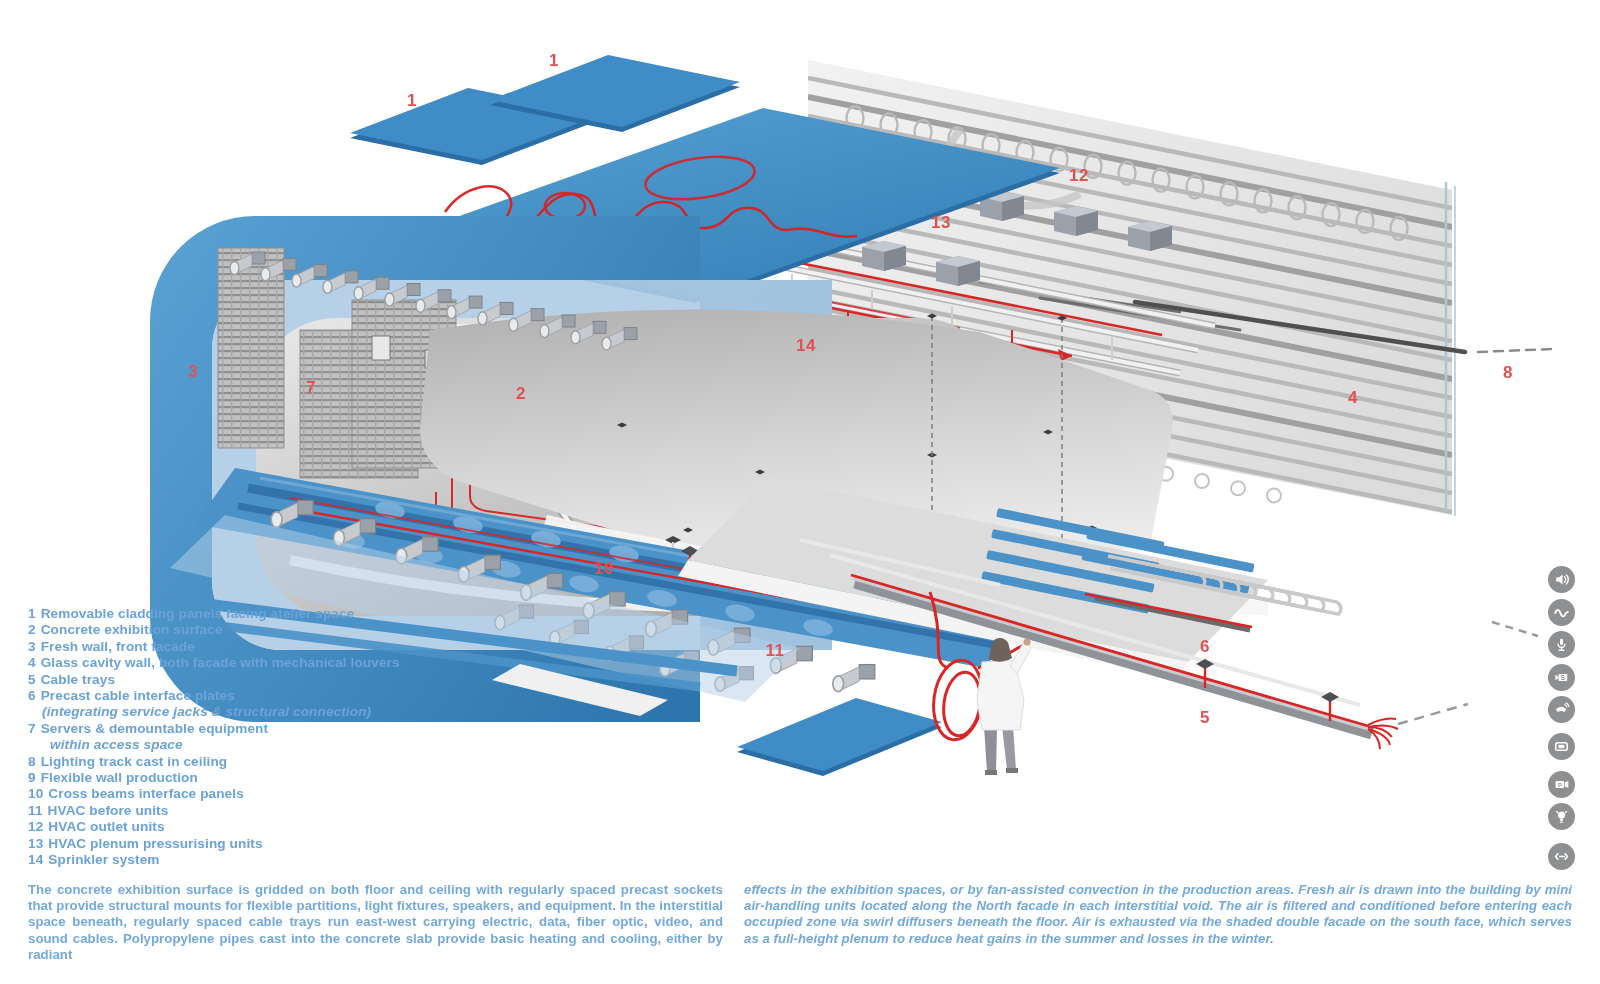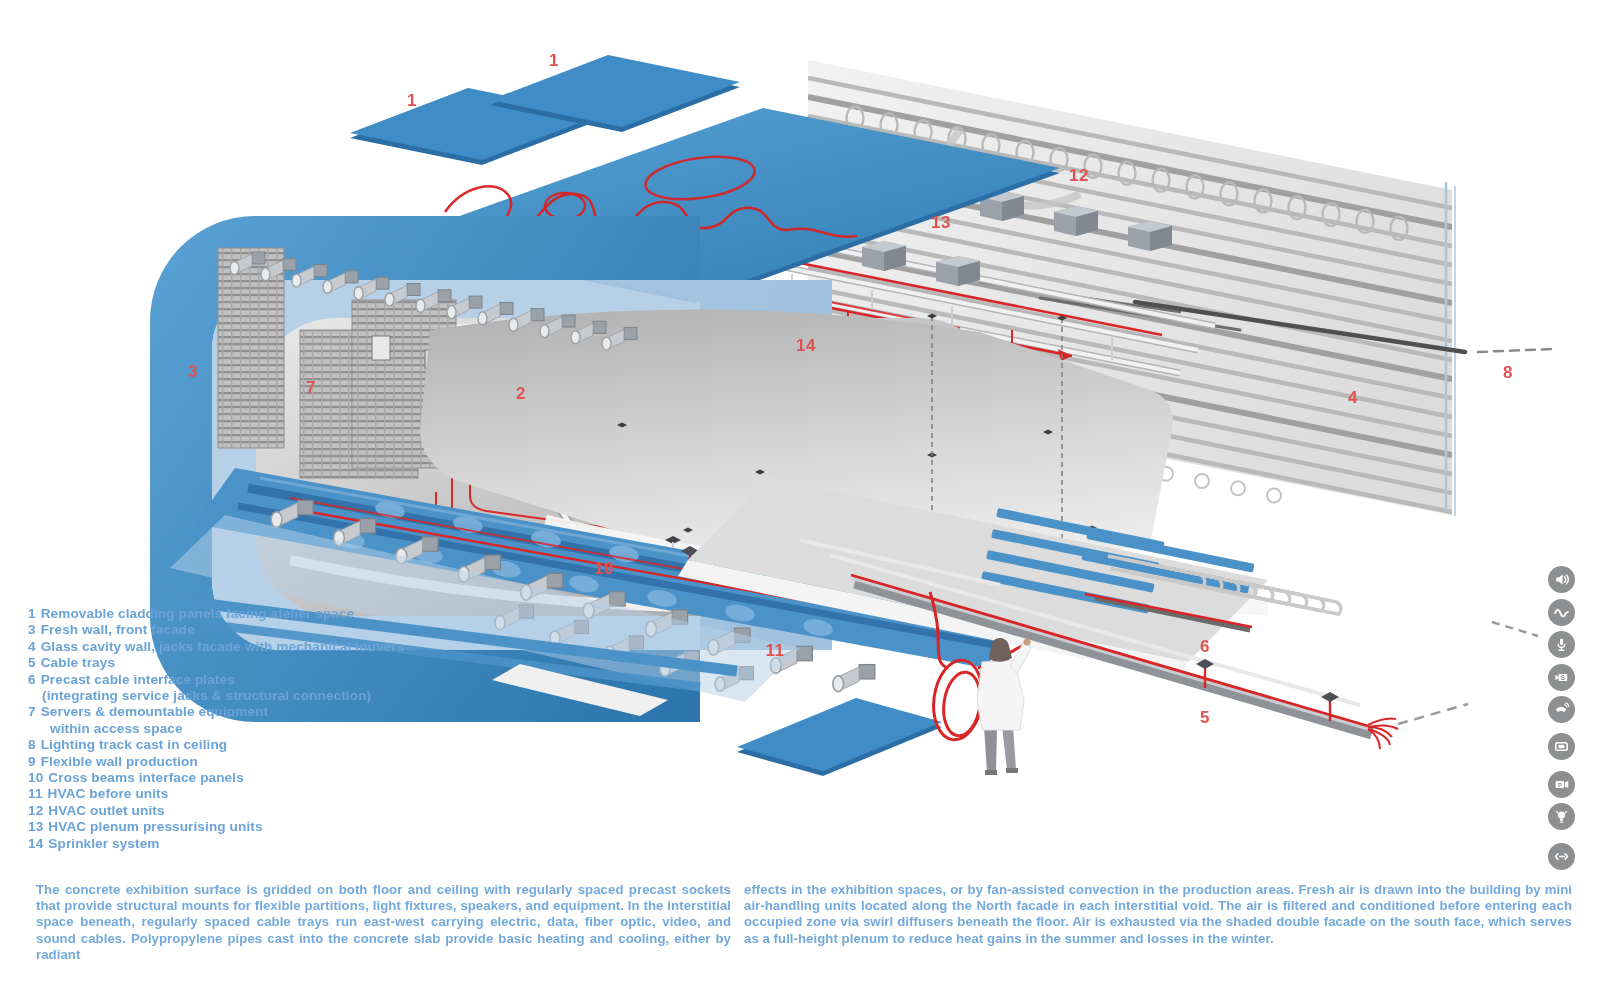--- a/index.html
+++ b/index.html
@@ -6,27 +6,27 @@
   .stage{position:relative;width:1600px;height:984px;background:#ffffff;overflow:hidden;
          font-family:"Liberation Sans",sans-serif;}
   svg.scene{position:absolute;left:0;top:0;}
   .lbl{font-family:"Liberation Sans",sans-serif;font-weight:bold;font-size:17px;
        fill:#e05252;letter-spacing:.5px;text-anchor:middle;}
   
   .legend{position:absolute;left:28px;top:606px;width:420px;color:#6ba3d7;
           font-size:13.6px;line-height:16.4px;font-weight:bold;letter-spacing:.1px;}
   .lg-row{white-space:nowrap;}
   .lg-num{margin-right:5px;}
-  .lg-cont{padding-left:14px;white-space:nowrap;}
+  .lg-cont{padding-left:14px;white-space:nowrap;font-style:italic;}
   .lg-cont.deep{padding-left:22px;}
   
   .para{position:absolute;top:882px;color:#74a9da;font-size:13.2px;line-height:16.2px;
         font-weight:bold;text-align:justify;letter-spacing:.05px;}
-  .para.left{left:36px;width:695px;}
-  .para.right{left:744px;width:828px;}
+  .para.left{left:28px;width:695px;}
+  .para.right{left:744px;width:828px;font-style:italic;}
   
   .icon-rail{position:absolute;left:1548px;top:566px;display:flex;flex-direction:column;}
   .icon{width:27px;height:27px;border-radius:50%;background:#8d8f91;display:flex;
         align-items:center;justify-content:center;flex:0 0 auto;}
   .icon svg{width:17px;height:17px;display:block;}
   .icon:nth-child(1){margin-bottom:6px}.icon:nth-child(2){margin-bottom:5px}
   .icon:nth-child(3){margin-bottom:6px}.icon:nth-child(4){margin-bottom:5px}
   .icon:nth-child(5){margin-bottom:10px}.icon:nth-child(6){margin-bottom:11px}
   .icon:nth-child(7){margin-bottom:5px}.icon:nth-child(8){margin-bottom:13px}
   .ic-letter{font-family:"Liberation Sans",sans-serif;font-weight:bold;}
@@ -464,22 +464,23 @@
     <text class="lbl" x="604" y="574">10</text>
     <text class="lbl" x="775" y="656">11</text>
     <text class="lbl" x="1079" y="181">12</text>
     <text class="lbl" x="941" y="228">13</text>
     <text class="lbl" x="806" y="351">14</text>
   </g>
 </svg>
 
 <div class="legend">
   <div class="lg-row"><span class="lg-num">1</span><span>Removable cladding panels facing atelier space</span></div>
+  <div class="lg-row"><span class="lg-num">2</span><span>Concrete exhibition surface</span></div>
   <div class="lg-row"><span class="lg-num">3</span><span>Fresh wall, front facade</span></div>
-  <div class="lg-row"><span class="lg-num">4</span><span>Glass cavity wall, jacks facade with mechanical louvers</span></div>
+  <div class="lg-row"><span class="lg-num">4</span><span>Glass cavity wall, both facade with mechanical louvers</span></div>
   <div class="lg-row"><span class="lg-num">5</span><span>Cable trays</span></div>
   <div class="lg-row"><span class="lg-num">6</span><span>Precast cable interface plates</span></div>
   <div class="lg-cont">(integrating service jacks &amp; structural connection)</div>
   <div class="lg-row"><span class="lg-num">7</span><span>Servers &amp; demountable equipment</span></div>
   <div class="lg-cont deep">within access space</div>
   <div class="lg-row"><span class="lg-num">8</span><span>Lighting track cast in ceiling</span></div>
   <div class="lg-row"><span class="lg-num">9</span><span>Flexible wall production</span></div>
   <div class="lg-row"><span class="lg-num">10</span><span>Cross beams interface panels</span></div>
   <div class="lg-row"><span class="lg-num">11</span><span>HVAC before units</span></div>
   <div class="lg-row"><span class="lg-num">12</span><span>HVAC outlet units</span></div>

